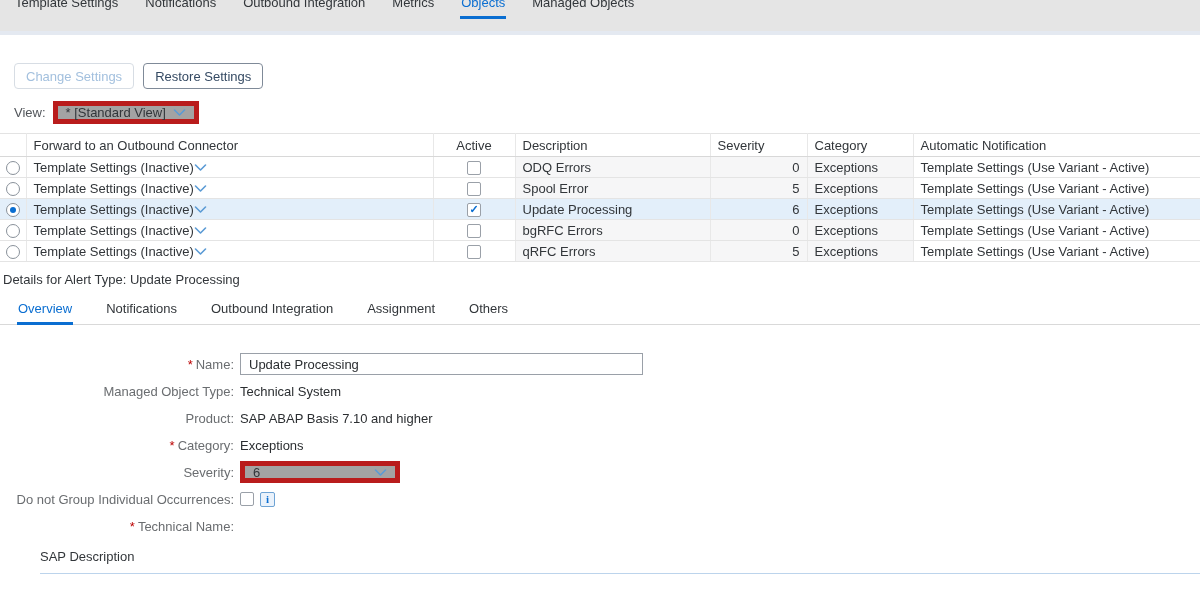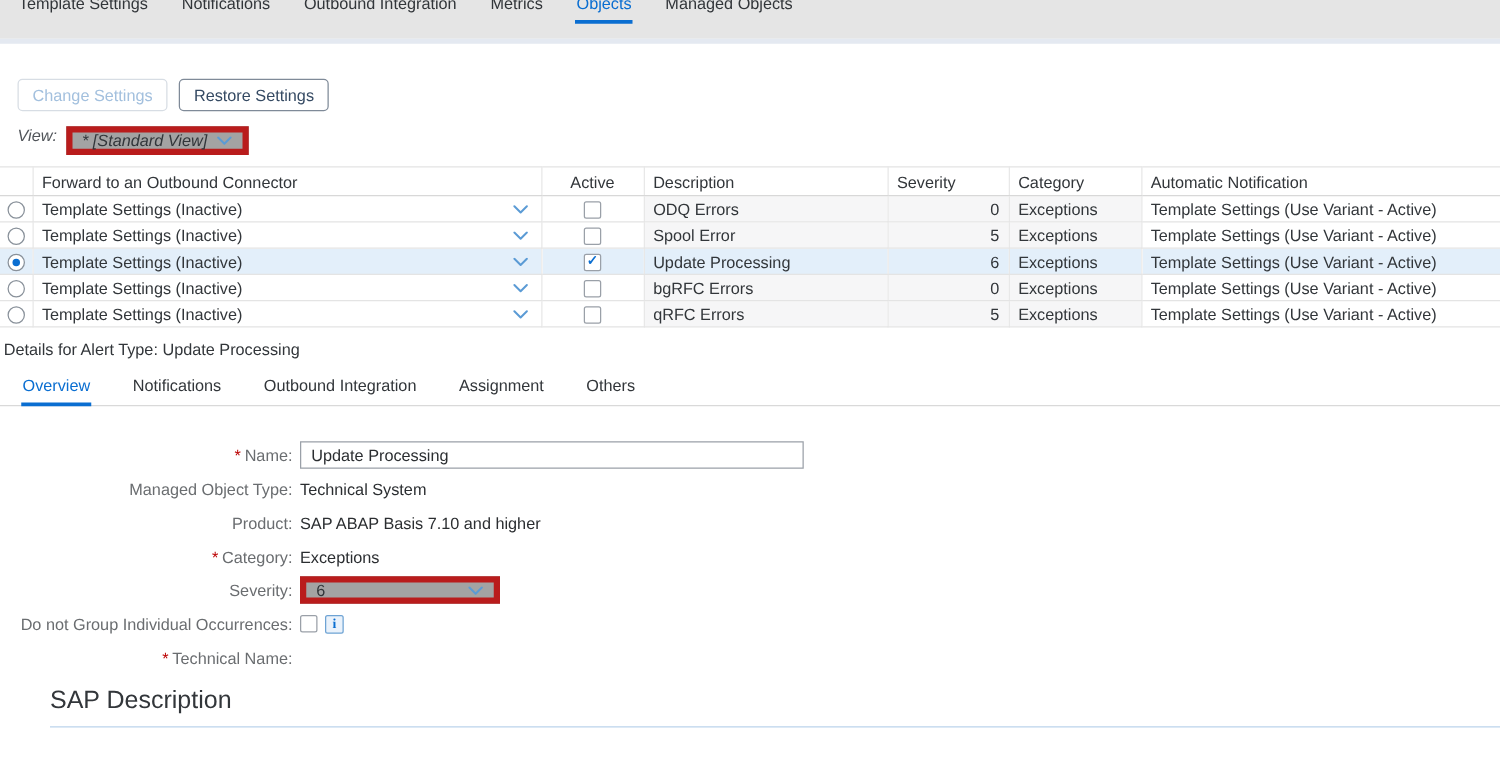--- a/index.html
+++ b/index.html
@@ -40,21 +40,21 @@
     border: 1px solid #7f8a98;
     border-radius: 4px;
     color: #354a63;
     font-family: inherit;
     font-size: 13px;
     cursor: pointer;
   }
   .btn.disabled { color: #a3c0de; border-color: #d7dde4; cursor: default; }
 
   
-  .view-row { margin: 12px 0 0 14px; display: flex; align-items: flex-start; gap: 7px; font-style: italic; }
+  .view-row { margin: 12px 0 0 14px; display: flex; align-items: center; gap: 7px; }
   .view-row .view-label { color: #51555a; }
   .select {
     height: 23px;
     border: 5px solid #b91c1c;
     background: #a3a3a3;
     display: flex;
     align-items: center;
     justify-content: space-between;
     padding: 0 8px;
     cursor: pointer;
@@ -86,21 +86,21 @@
     padding: 0 7px;
     border-bottom: 1px solid #e4e4e4;
     border-right: 1px solid #e8e8e8;
     background: #fff;
     white-space: nowrap; overflow: hidden;
   }
   td.gray { background: #f6f6f7; }
   td.num { text-align: right; }
   td.center { text-align: center; padding: 0; }
   tr.selected td, tr.selected td.gray { background: #e3effa; }
-  .combo { display: flex; align-items: center; justify-content: space-between; padding-right: 3px; }
+  .combo { display: flex; align-items: center; justify-content: flex-start; padding-right: 3px; }
 
   
   .radio {
     width: 14px; height: 14px;
     border: 1px solid #89919a; border-radius: 50%;
     background: #fff; display: inline-block; position: relative; vertical-align: middle;
     cursor: pointer;
   }
   .radio.checked::after {
     content: ""; position: absolute; left: 3px; top: 3px; width: 6px; height: 6px;
@@ -141,21 +141,21 @@
   input.text {
     width: 403px; height: 22px;
     border: 1px solid #9aa0a8; background: #fff;
     padding: 0 8px; font: inherit; color: #2b2e31;
   }
   .form-select { width: 160px; height: 22px; }
 
   
   .section-heading {
     margin: 12px 0 0 40px;
-    font-size: 20px; font-weight: normal; color: #32363a;
+    font-size: 13px; font-weight: normal; color: #32363a;
     padding-bottom: 9px;
     border-bottom: 1px solid #bcd4ec;
   }
 </style>
 </head>
 <body>
 
 <nav class="topbar">
   <div class="toptab">Template Settings</div>
   <div class="toptab">Notifications</div>

